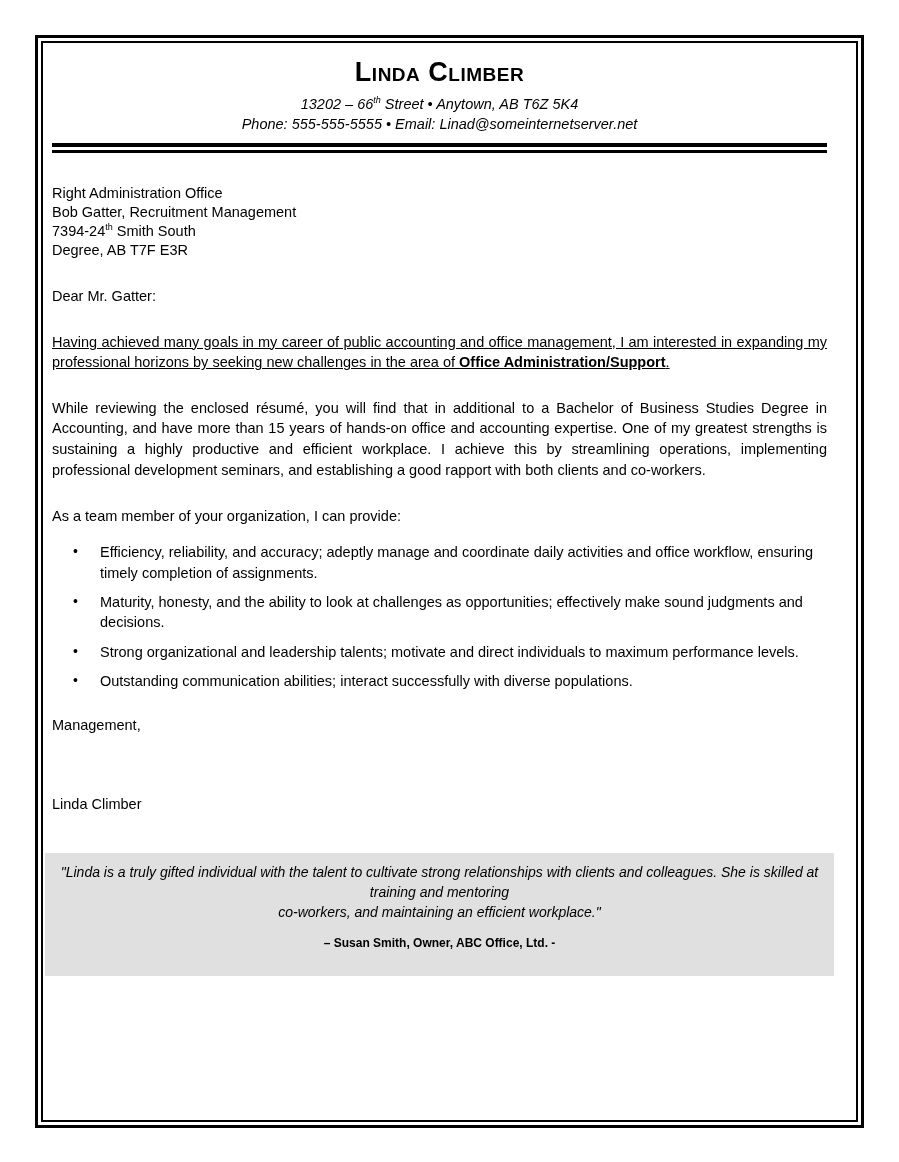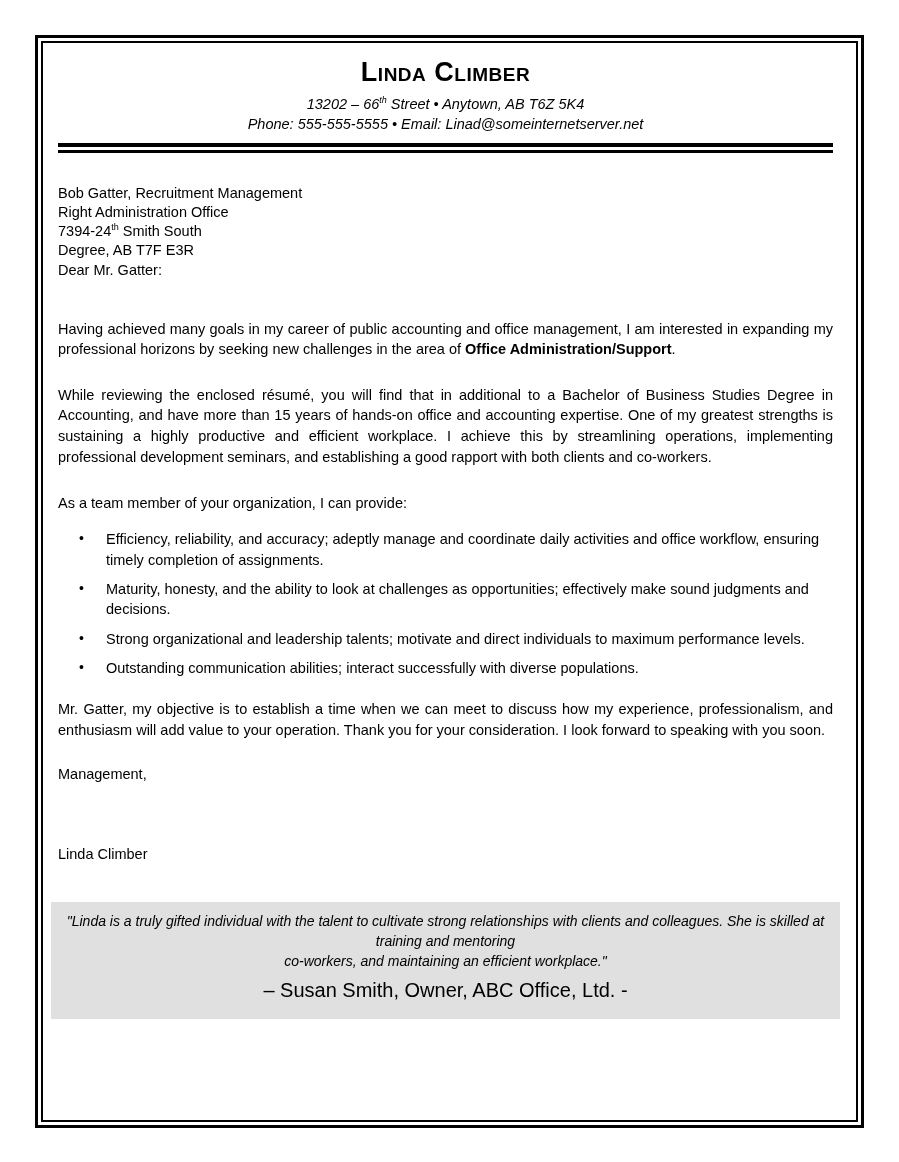--- a/index.html
+++ b/index.html
@@ -30,21 +30,21 @@
     left: 3px;
     top: 3px;
     right: 3px;
     bottom: 3px;
     border: 2px solid #000000;
     box-sizing: border-box;
   }
 
   .sheet {
     position: absolute;
-    left: 42px;
+    left: 36px;
     top: 46px;
     width: 807px;
     height: 1071px;
     box-sizing: border-box;
     padding: 0;
   }
 
   
   .letterhead {
     padding-top: 12px;
@@ -100,28 +100,28 @@
     line-height: 1.4;
   }
   .date-line { margin-top: 30px; }
   .recipient-block { margin-top: 31px; line-height: 1.32; }
   .recipient-block div { white-space: nowrap; }
   .recipient-block sup {
     font-size: 9px;
     vertical-align: super;
     line-height: 0;
   }
-  .salutation { }
+  .salutation { margin-top: 26px; }
 
   .para {
     margin-top: 25px;
     text-align: justify;
     line-height: 1.42;
   }
-  .para-intro { margin-top: 38px; }
+  .para-intro { margin-top: 25px; text-decoration: underline; }
   .bold-inline { font-weight: bold; }
 
   .provide-lead { margin-top: 26px; }
 
   .bullet-list {
     margin: 16px 0 0 0;
     padding: 0;
     list-style: none;
   }
   .bullet-list li {
@@ -148,23 +148,24 @@
     margin: 38px 9px 0 9px;
     background: #e0e0e0;
     padding: 10px 14px 11px 14px;
     text-align: center;
     font-style: italic;
     font-size: 14px;
     line-height: 1.42;
   }
   .testimonial .quote-text { margin: 0; }
   .testimonial .quote-attrib {
-    margin: 4px;
+    margin: 13px;
     font-style: normal;
-    font-size: 20px;
+    font-size: 12px;
+    font-weight: bold;
   }
 </style>
 </head>
 <body>
 
 <div class="page-frame">
   <div class="page-frame-inner"></div>
 </div>
 
 <div class="sheet">
@@ -178,42 +179,41 @@
   <div class="rule-group">
     <div class="rule-thick"></div>
     <div class="rule-gap"></div>
     <div class="rule-thin"></div>
   </div>
 
   <div class="letter-body">
 
 
     <div class="recipient-block">
+      <div>Right Administration Office</div>
       <div>Bob Gatter, Recruitment Management</div>
-      <div>Right Administration Office</div>
       <div><span>7394-24</span><sup>th</sup><span> Smith South</span></div>
       <div>Degree, AB T7F E3R</div>
     </div>
 
     <div class="salutation">Dear Mr. Gatter:</div>
 
     <div class="para para-intro"><span>Having achieved many goals in my career of public accounting and office management, I am interested in expanding my professional horizons by seeking new challenges in the area of </span><span class="bold-inline">Office Administration/Support</span><span>.</span></div>
 
     <div class="para">While reviewing the enclosed résumé, you will find that in additional to a Bachelor of Business Studies Degree in Accounting, and have more than 15 years of hands-on office and accounting expertise. One of my greatest strengths is sustaining a highly productive and efficient workplace. I achieve this by streamlining operations, implementing professional development seminars, and establishing a good rapport with both clients and co-workers.</div>
 
     <div class="provide-lead">As a team member of your organization, I can provide:</div>
 
     <ul class="bullet-list">
       <li><span class="bullet-dot">•</span><span>Efficiency, reliability, and accuracy; adeptly manage and coordinate daily activities and office workflow, ensuring timely completion of assignments.</span></li>
       <li><span class="bullet-dot">•</span><span>Maturity, honesty, and the ability to look at challenges as opportunities; effectively make sound judgments and decisions.</span></li>
       <li><span class="bullet-dot">•</span><span>Strong organizational and leadership talents; motivate and direct individuals to maximum performance levels.</span></li>
       <li><span class="bullet-dot">•</span><span>Outstanding communication abilities; interact successfully with diverse populations.</span></li>
     </ul>
 
-    <div class="closing-para">Mr. Gatter, my objective is to establish a time when we can meet to discuss how my experience, professionalism, and enthusiasm will add value to your operation. Thank you for your consideration. I look forward to speaking with you soon.</div>
 
     <div class="sincerely">Management,</div>
 
     <div class="signature-name">Linda Climber</div>
 
 
   </div>
 
   <div class="testimonial">
     <div class="quote-text">"Linda is a truly gifted individual with the talent to cultivate strong relationships with clients and colleagues. She is skilled at training and mentoring</div>

